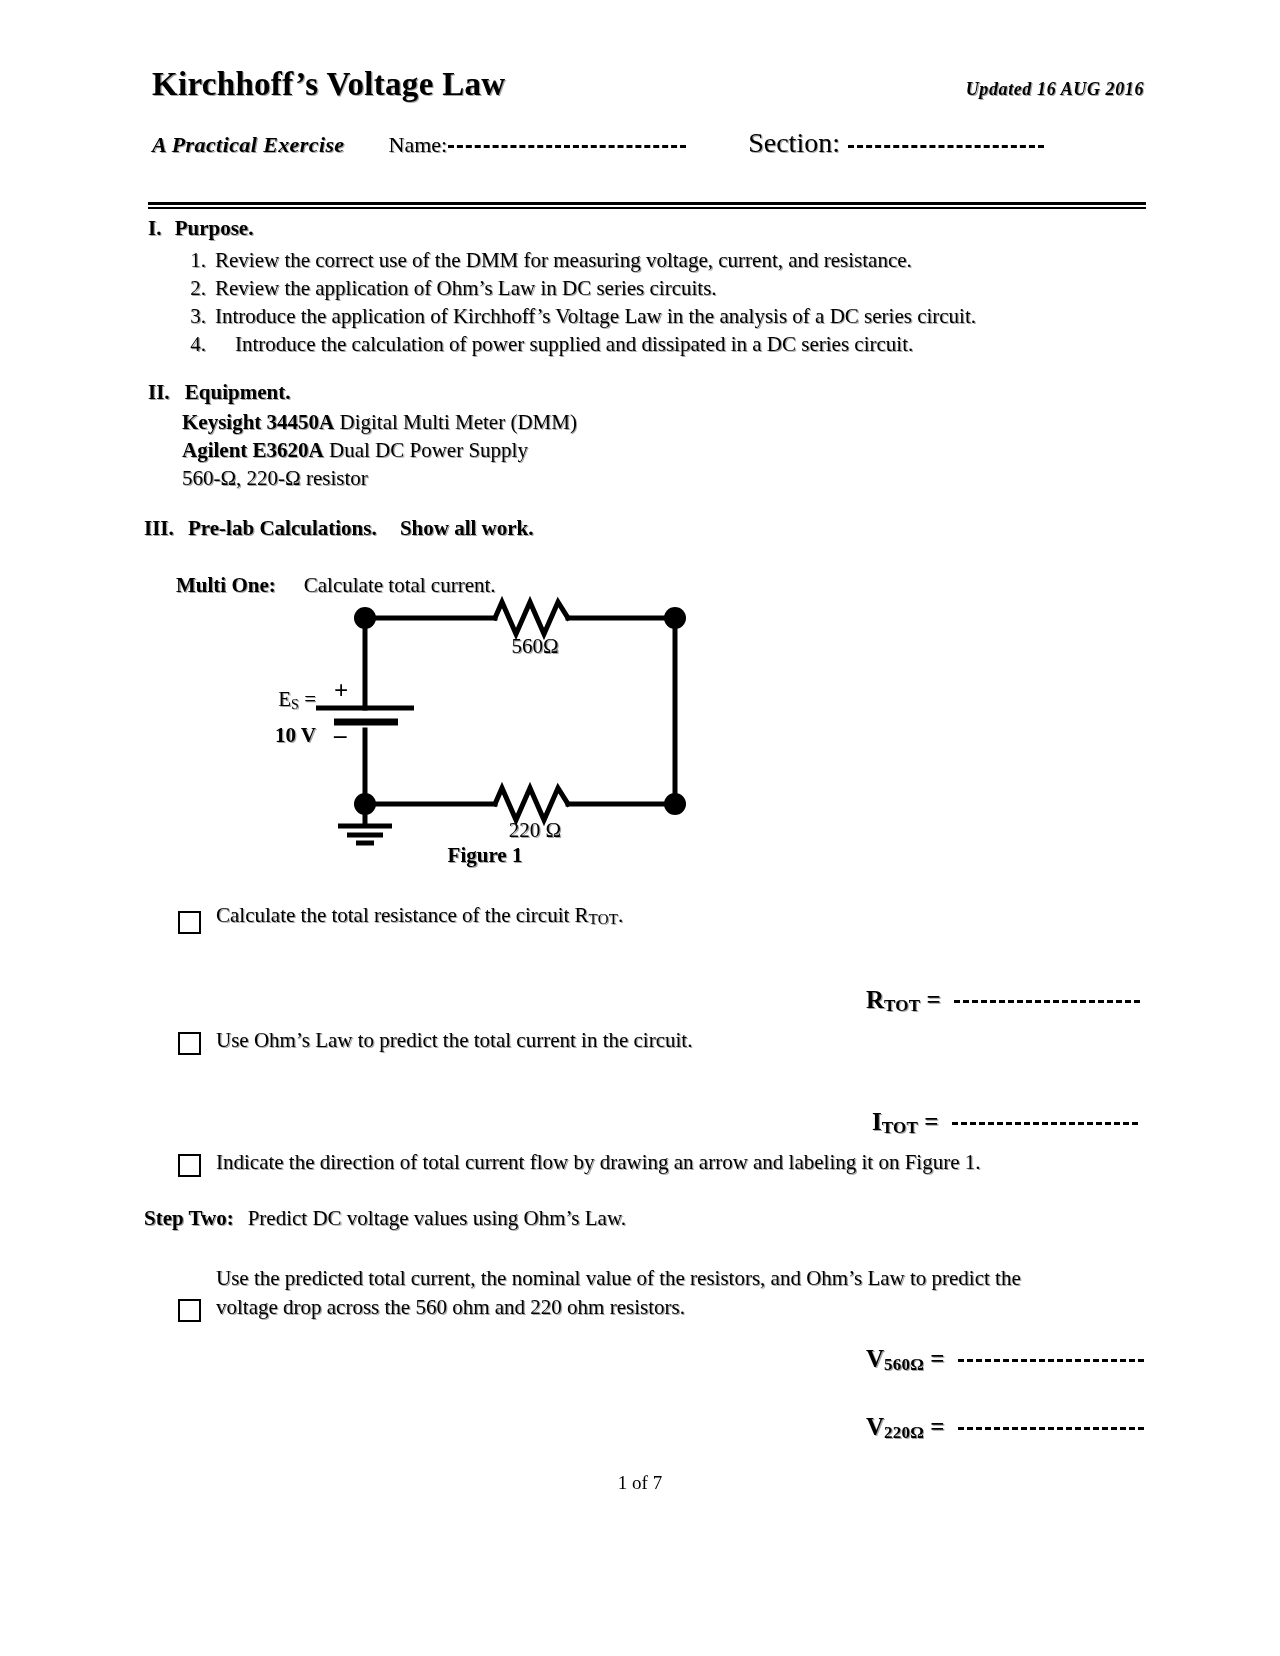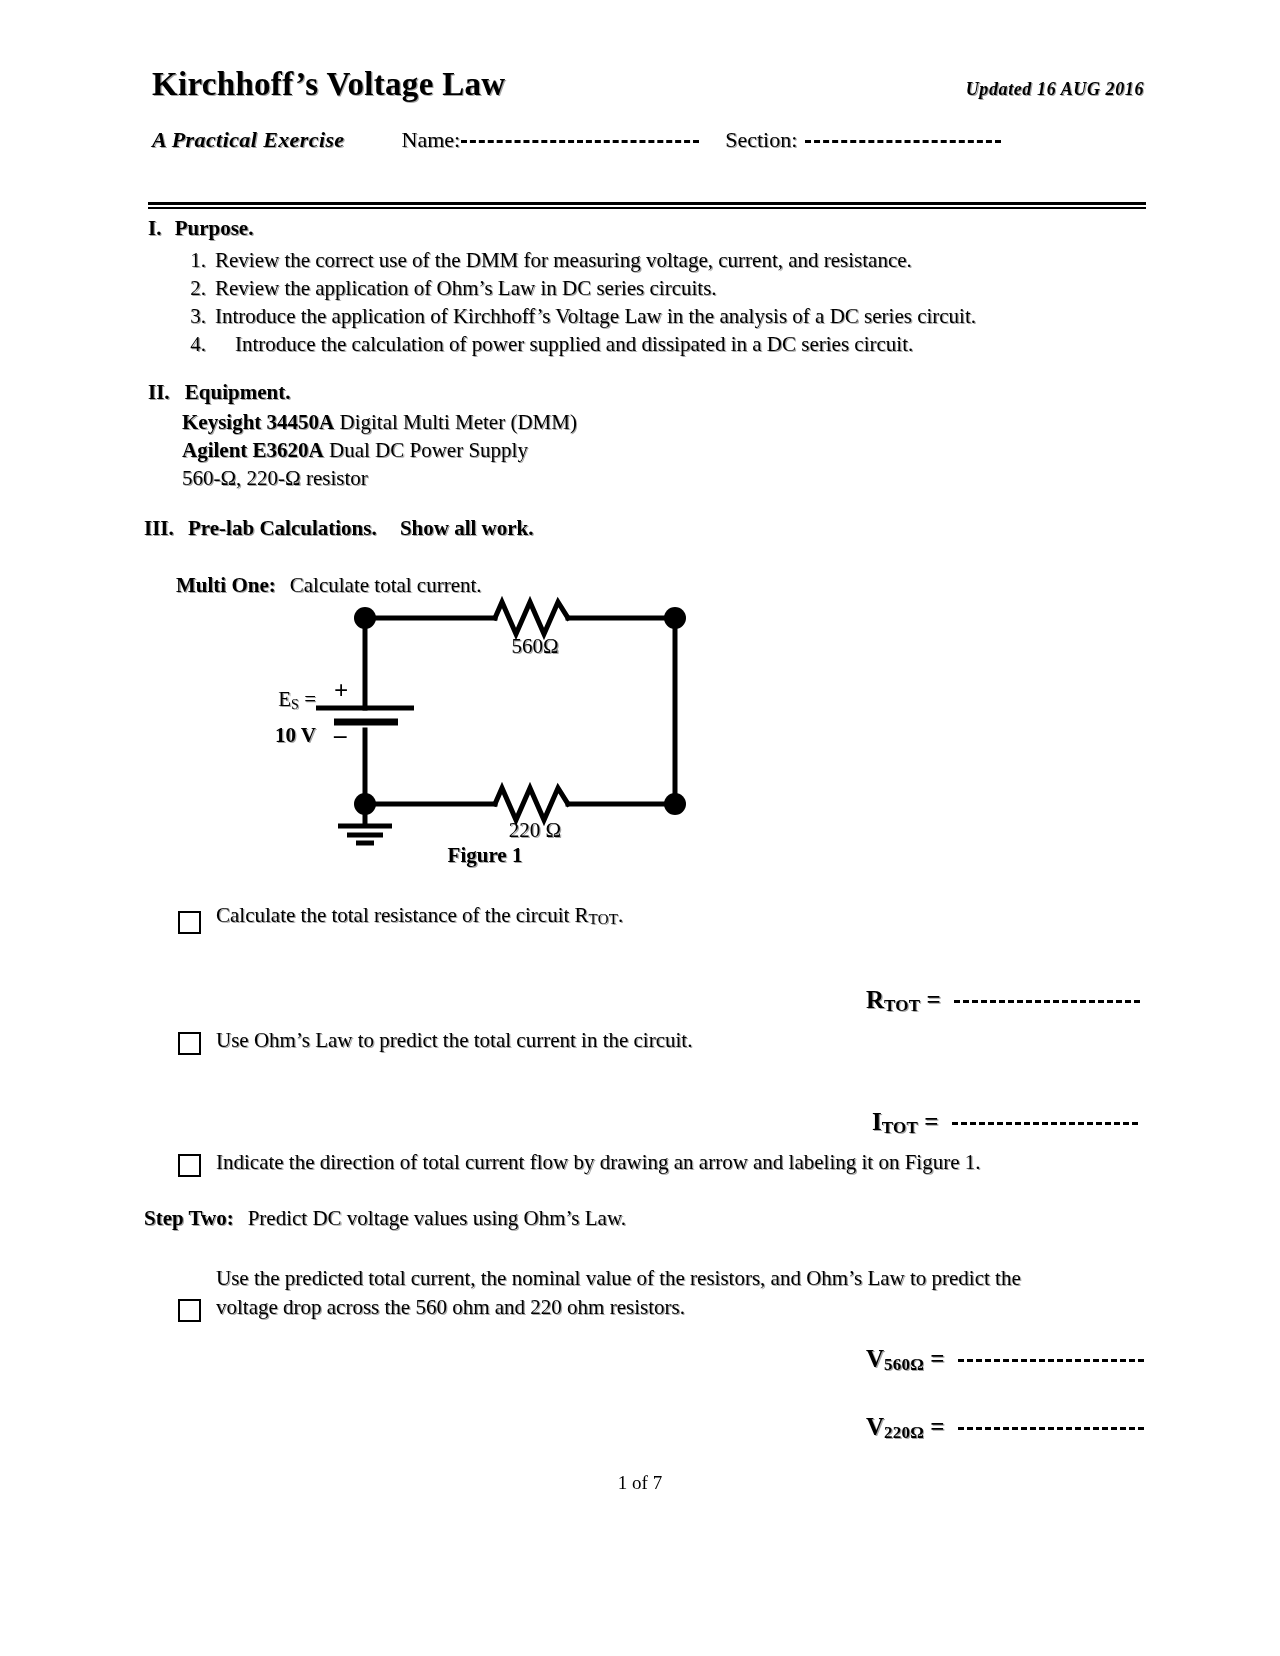--- a/index.html
+++ b/index.html
@@ -15,24 +15,24 @@
   .sh{text-shadow:1.2px 1.2px 0 rgba(150,150,150,.85);}
 
   
   .hdr{position:absolute;left:152px;top:66px;width:992px;}
   .hdr-row1{display:flex;align-items:baseline;justify-content:space-between;}
   .doc-title{font-size:33px;font-weight:bold;letter-spacing:.3px;}
   .updated{font-size:18px;font-weight:bold;font-style:italic;letter-spacing:.6px;white-space:nowrap;}
 
   .hdr-row2{margin-top:24px;display:flex;align-items:baseline;}
   .pe{font-size:22px;font-style:italic;font-weight:600;letter-spacing:.4px;}
-  .name-lbl{font-size:22px;margin-left:57px;}
+  .name-lbl{font-size:22px;margin-left:44px;}
   .blank-name{display:inline-block;width:238px;border-bottom:3px dashed #000;height:1px;
               transform:translateY(-4px);margin-left:1px;}
-  .sect-lbl{font-size:22px;margin-left:26px;}
+  .sect-lbl{font-size:28px;margin-left:62px;}
   .blank-sect{display:inline-block;width:196px;border-bottom:3px dashed #000;height:1px;
               transform:translateY(-4px);margin-left:8px;}
 
   
   .rule{position:absolute;left:148px;top:202px;width:998px;border-top:3px solid #000;}
   .rule:after{content:"";display:block;margin-top:2px;border-top:2px solid #000;}
 
   
   .sec{position:absolute;}
   .sec-head{font-size:21px;font-weight:bold;}
@@ -133,21 +133,21 @@
   <div class="sec" style="left:144px;top:516px;width:1000px;">
     <div class="sec-head sh">
       <span class="num">III.</span>
       <span style="margin-left:9px">Pre-lab Calculations.</span>
       <span style="margin-left:18px">Show all work.</span>
     </div>
   </div>
 
   <div class="sec" style="left:176px;top:571px;">
     <span class="sec-head sh">Multi One:</span>
-    <span class="body-txt sh" style="margin-left:10px">Calculate total current.</span>
+    <span class="body-txt sh" style="margin-left:24px">Calculate total current.</span>
   </div>
 
   <div class="fig-wrap">
     <svg width="470" height="250" viewBox="0 0 470 250">
       <g stroke="#000" stroke-width="5" fill="none" stroke-linecap="square">
 
         <line x1="115" y1="22" x2="245" y2="22"></line>
 
         <polyline points="245,22 252,6 266,38 280,6 294,38 308,6 318,22"></polyline>
 

